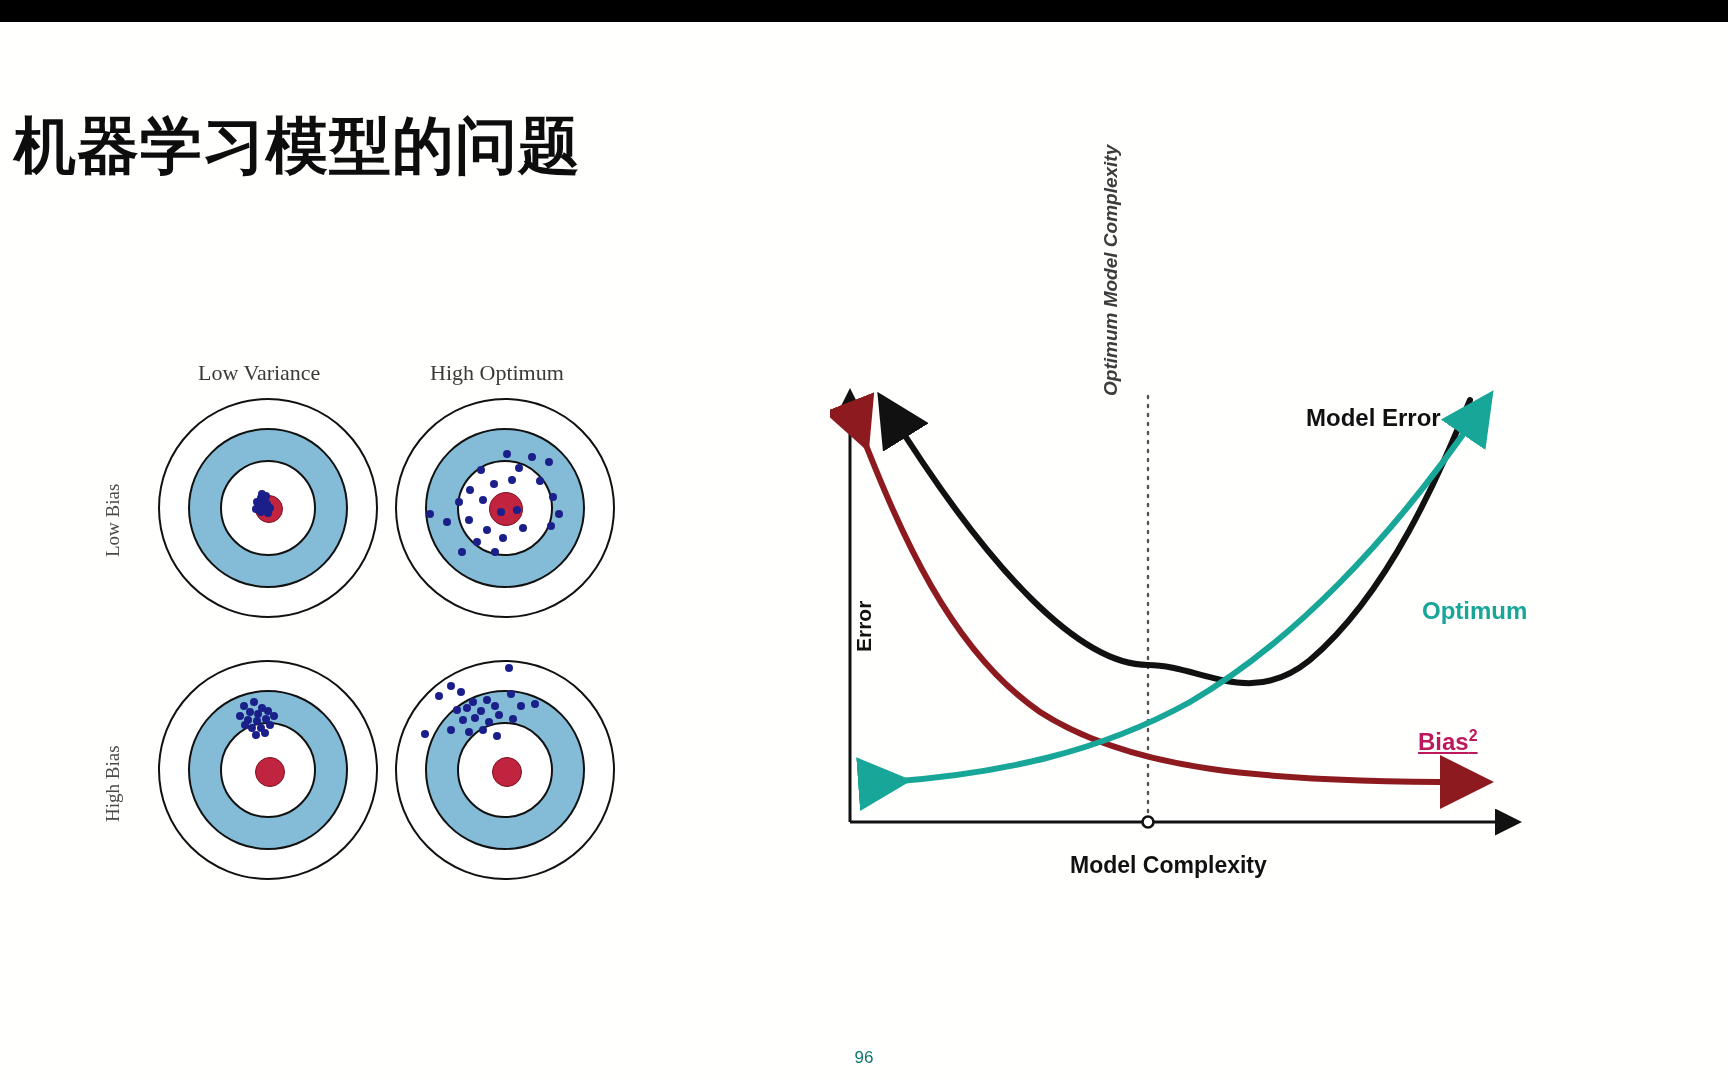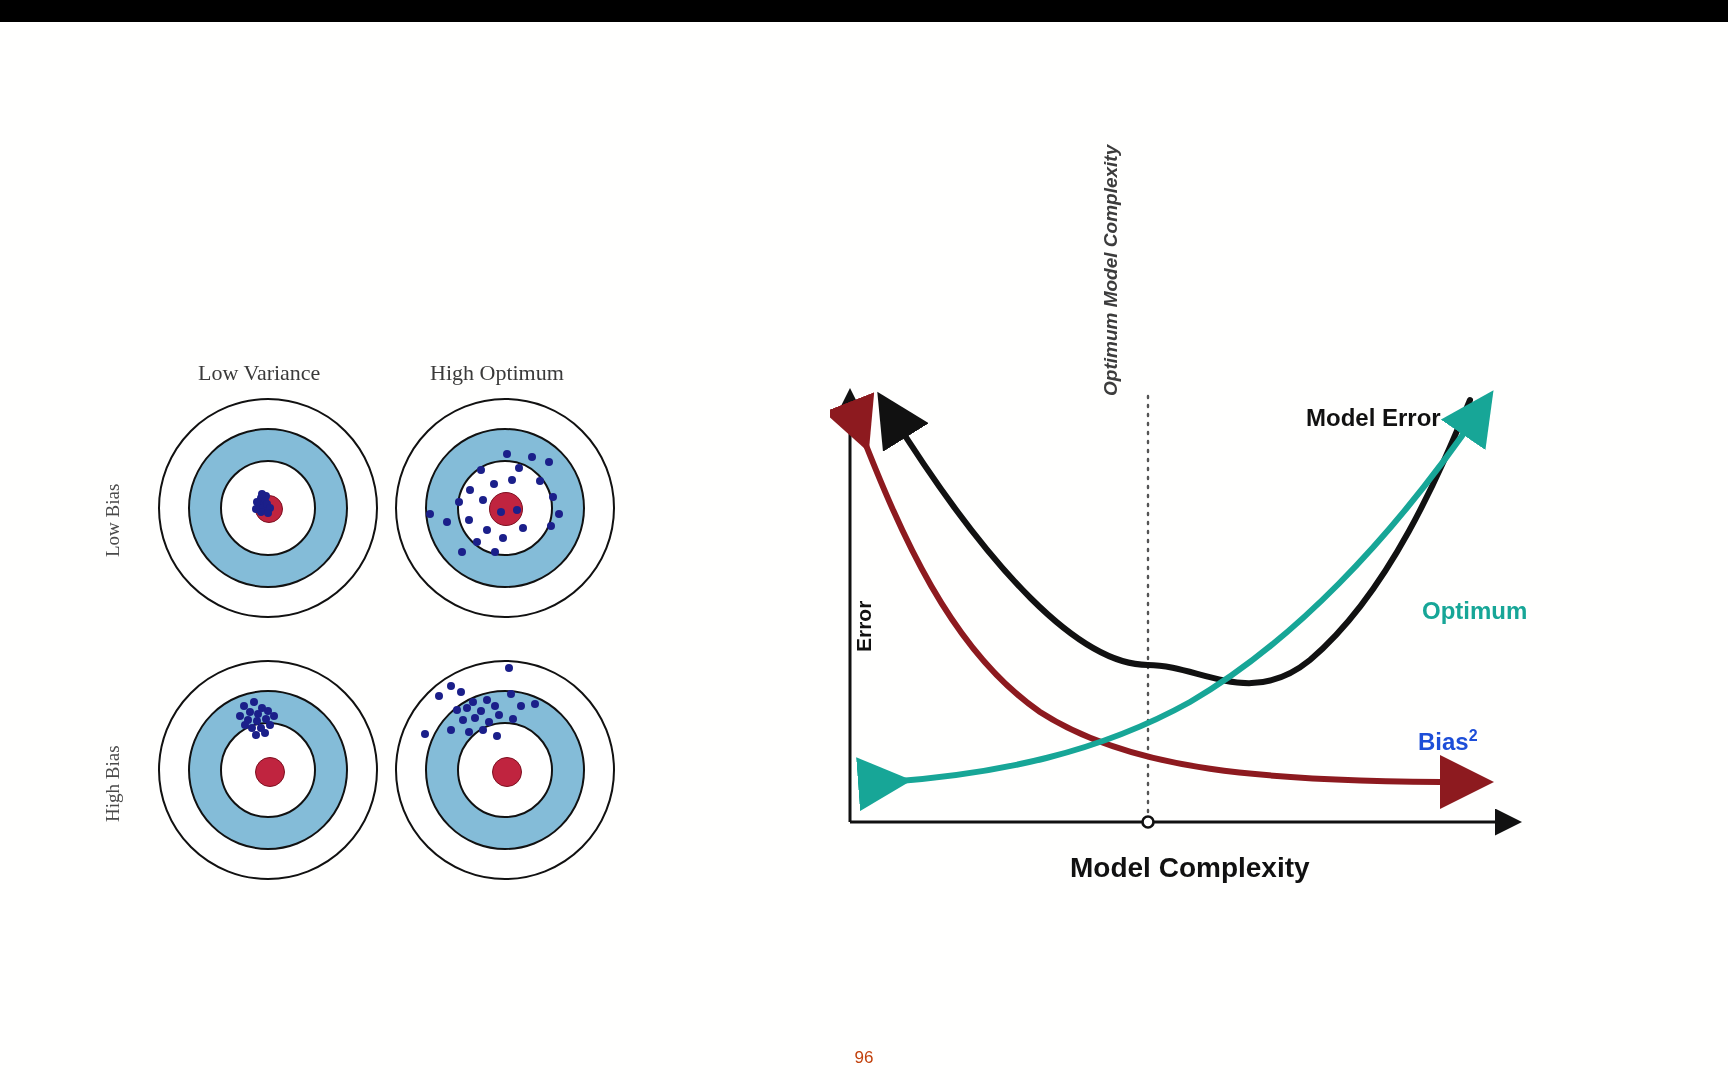--- a/index.html
+++ b/index.html
@@ -44,48 +44,49 @@
   .ring-blue{left:30px;top:30px;width:160px;height:160px;background:#84bcd8;border:2.2px solid #111;}
   .ring-white{left:62px;top:62px;width:96px;height:96px;background:#ffffff;border:2.2px solid #111;}
   .bull{position:absolute;border-radius:50%;background:#c0243f;border:1.5px solid #7e1020;}
   .dot{position:absolute;width:8px;height:8px;border-radius:50%;background:#1b1f8a;}
   
   #chart{position:absolute;left:830px;top:360px;width:700px;height:520px;}
   #chart svg{position:absolute;left:0;top:0;}
   .clabel{position:absolute;font-weight:bold;white-space:nowrap;}
   #lbl-total{font-size:24px;color:#111;left:476px;top:22px;}
   #lbl-variance{font-size:24px;color:#17a697;left:592px;top:215px;}
-  #lbl-bias{font-size:24px;color:#1d4ed8;left:588px;top:345px;}
+  #lbl-bias{font-size:24px;color:#be185d;left:588px;top:345px;text-decoration:underline;}
   #lbl-bias sup{font-size:16px;vertical-align:super;}
   #lbl-optimum{
     position:absolute;left:270px;top:14px;
     font-size:19px;font-style:italic;font-weight:bold;color:#3c3c3c;
     transform:rotate(-90deg);transform-origin:left top;white-space:nowrap;
   }
   #lbl-error{
     position:absolute;left:22px;top:270px;
     font-size:21px;font-weight:bold;color:#111;
     transform:rotate(-90deg);transform-origin:left top;white-space:nowrap;
   }
   #lbl-xaxis{
     position:absolute;left:240px;top:470px;
-    font-size:28px;font-weight:bold;color:#111;white-space:nowrap;
+    font-size:23px;font-weight:bold;color:#111;white-space:nowrap;
   }
   #pagenum{
     position:absolute;left:0;top:1026px;width:1728px;text-align:center;
-    font-size:17px;color:#c2410c;
+    font-size:17px;color:#0f766e;
   }
 </style>
 </head>
 <body>
 
 <div id="topbar"></div>
 
 <div id="slide">
 
+  <div id="title">机器学习模型的问题</div>
 
   <div id="bullseye">
 
     <div class="col-head" style="left:118px;">Low Variance</div>
     <div class="col-head" style="left:350px;">High Optimum</div>
 
     <div class="row-head" style="left:22px;top:215px;">Low Bias</div>
     <div class="row-head" style="left:22px;top:480px;">High Bias</div>
 
     <div class="target" style="left:78px;top:56px;">

